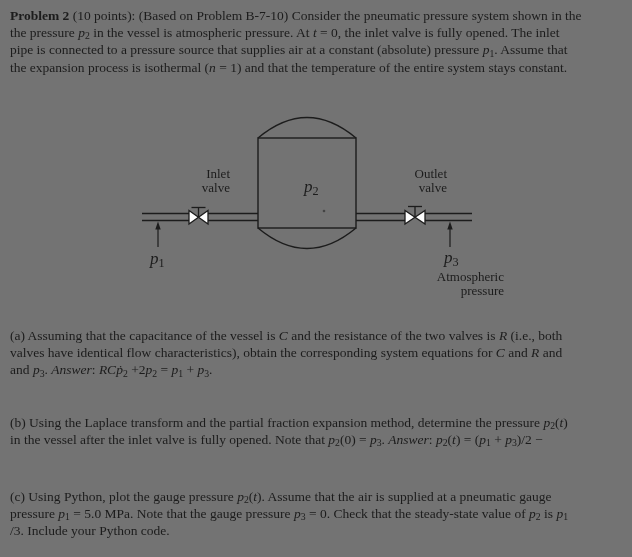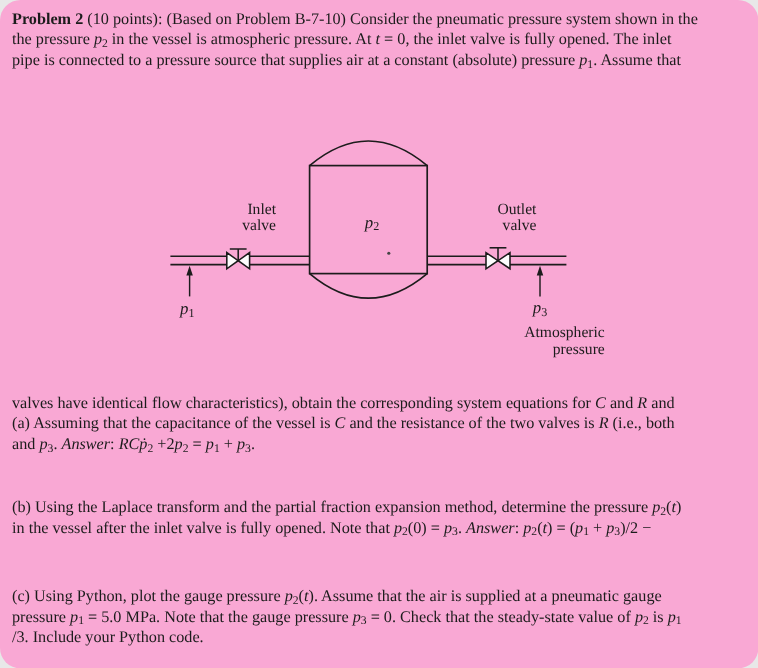--- a/index.html
+++ b/index.html
@@ -1,50 +1,50 @@
 <!DOCTYPE html>
 <html><head>
 <meta charset="utf-8">
 <style>
   html,body { margin:0; padding:0; background:#e8e8e8; }
   .page {
     position:relative; width:632px; height:557px;
-    background:#f9a8d4; color:#1c1c1c; overflow:hidden;
+    background:#737373; color:#1c1c1c; overflow:hidden;
     font-family:"Liberation Serif", serif;
-    border-radius:17px;
   }
   .para {
     position:absolute; left:10px; width:616px;
     font-size:13.5px; line-height:17.2px;
   }
   .tline { white-space:pre-wrap; }
   .it { font-style:italic; }
   .bd { font-weight:bold; }
   sub {
     font-size:0.72em; line-height:0;
     vertical-align:baseline; position:relative; bottom:-0.22em;
   }
   .diagram {
     position:absolute; left:0; top:0; width:632px; height:557px;
   }
   .dlabel {
     position:absolute; font-size:13px; line-height:13.5px;
     text-align:right; color:#1c1c1c;
   }
-  .plabel { font-size:14px; text-align:left; line-height:15px; }
+  .plabel { font-size:17px; text-align:left; line-height:15px; }
 </style>
 </head>
 <body>
 
 <div class="page">
 
   <div class="para" style="top:7px">
       <div class="tline"><span class="bd">Problem 2</span><span> (10 points): (Based on Problem B-7-10) Consider the pneumatic pressure system shown in the</span></div>
       <div class="tline"><span>the pressure </span><span class="it">p</span><sub>2</sub><span> in the vessel is atmospheric pressure. At </span><span class="it">t</span><span> = 0, the inlet valve is fully opened. The inlet</span></div>
       <div class="tline"><span>pipe is connected to a pressure source that supplies air at a constant (absolute) pressure </span><span class="it">p</span><sub>1</sub><span>. Assume that</span></div>
+      <div class="tline"><span>the expansion process is isothermal (</span><span class="it">n</span><span> = 1) and that the temperature of the entire system stays constant.</span></div>
     </div>
 
   <svg class="diagram" viewBox="0 0 632 557" width="632" height="557">
     <g fill="none" stroke="#1c1c1c" stroke-width="1.4">
       <rect x="258" y="138" width="98" height="90"></rect>
       <path d="M 258 138 Q 307 97 356 138"></path>
       <path d="M 258 228 Q 307 269 356 228"></path>
     </g>
 
     <g stroke="#1c1c1c" stroke-width="1.3">
@@ -109,22 +109,22 @@
   <div class="dlabel plabel" style="left:444px;top:250px;width:22px">
       <div class="tline"><span class="it">p</span><sub>3</sub></div>
     </div>
 
   <div class="dlabel" style="left:398px;top:270px;width:106px;line-height:14px">
       <div class="tline"><span>Atmospheric</span></div>
       <div class="tline"><span>pressure</span></div>
     </div>
 
   <div class="para" style="top:327px">
+      <div class="tline"><span>(a) Assuming that the capacitance of the vessel is </span><span class="it">C</span><span> and the resistance of the two valves is </span><span class="it">R</span><span> (i.e., both</span></div>
       <div class="tline"><span>valves have identical flow characteristics), obtain the corresponding system equations for </span><span class="it">C</span><span> and </span><span class="it">R</span><span> and</span></div>
-      <div class="tline"><span>(a) Assuming that the capacitance of the vessel is </span><span class="it">C</span><span> and the resistance of the two valves is </span><span class="it">R</span><span> (i.e., both</span></div>
       <div class="tline"><span>and </span><span class="it">p</span><sub>3</sub><span>. </span><span class="it">Answer</span><span>: </span><span class="it">RCṗ</span><sub>2</sub><span> +2</span><span class="it">p</span><sub>2</sub><span> = </span><span class="it">p</span><sub>1</sub><span> + </span><span class="it">p</span><sub>3</sub><span>.</span></div>
     </div>
 
   <div class="para" style="top:414px">
       <div class="tline"><span>(b) Using the Laplace transform and the partial fraction expansion method, determine the pressure </span><span class="it">p</span><sub>2</sub><span>(</span><span class="it">t</span><span>)</span></div>
       <div class="tline"><span>in the vessel after the inlet valve is fully opened. Note that </span><span class="it">p</span><sub>2</sub><span>(0) = </span><span class="it">p</span><sub>3</sub><span>. </span><span class="it">Answer</span><span>: </span><span class="it">p</span><sub>2</sub><span>(</span><span class="it">t</span><span>) = (</span><span class="it">p</span><sub>1</sub><span> + </span><span class="it">p</span><sub>3</sub><span>)/2 −</span></div>
     </div>
 
   <div class="para" style="top:488px">
       <div class="tline"><span>(c) Using Python, plot the gauge pressure </span><span class="it">p</span><sub>2</sub><span>(</span><span class="it">t</span><span>). Assume that the air is supplied at a pneumatic gauge</span></div>

